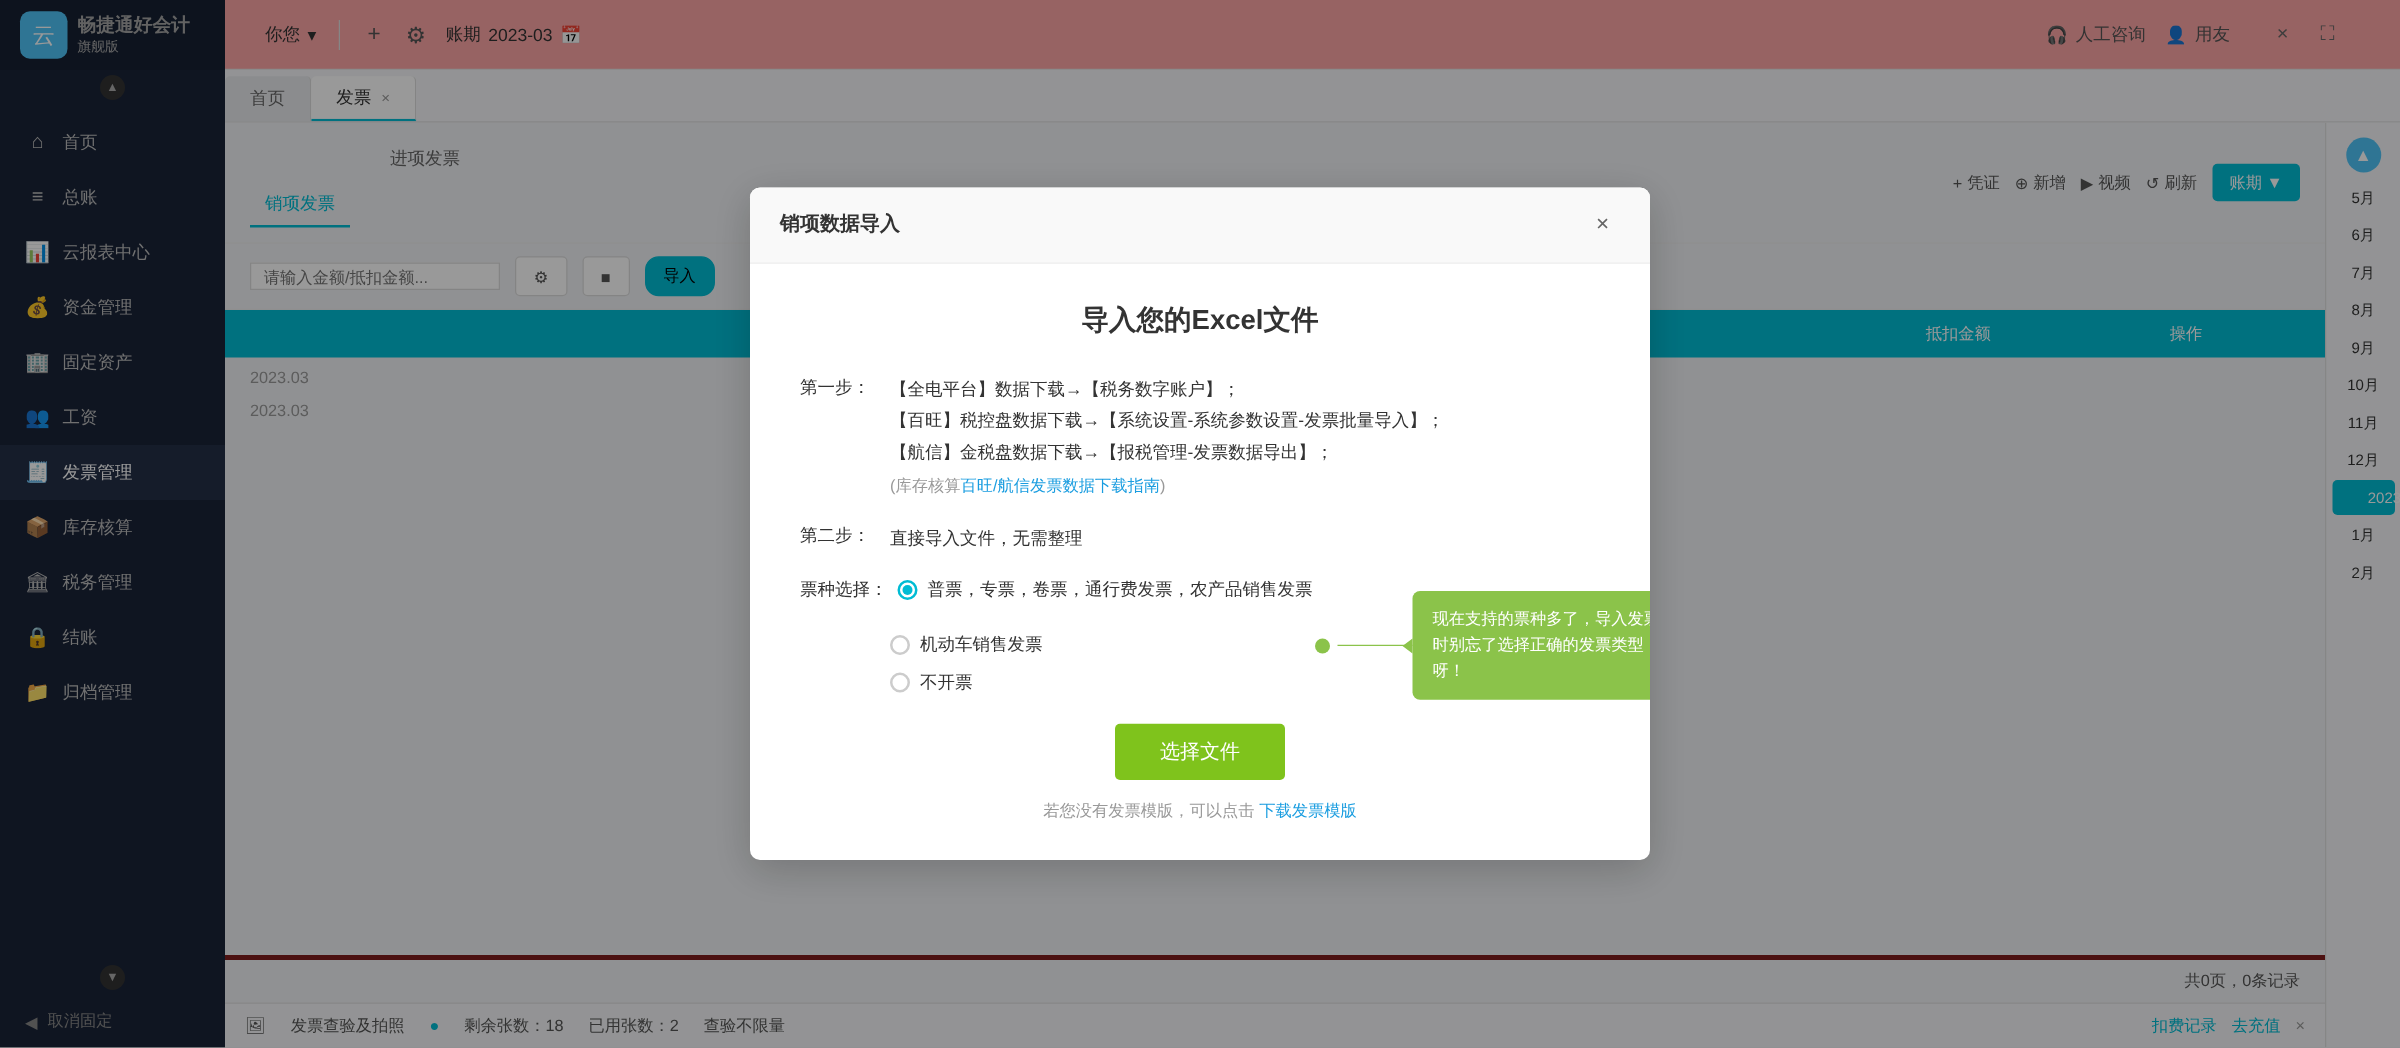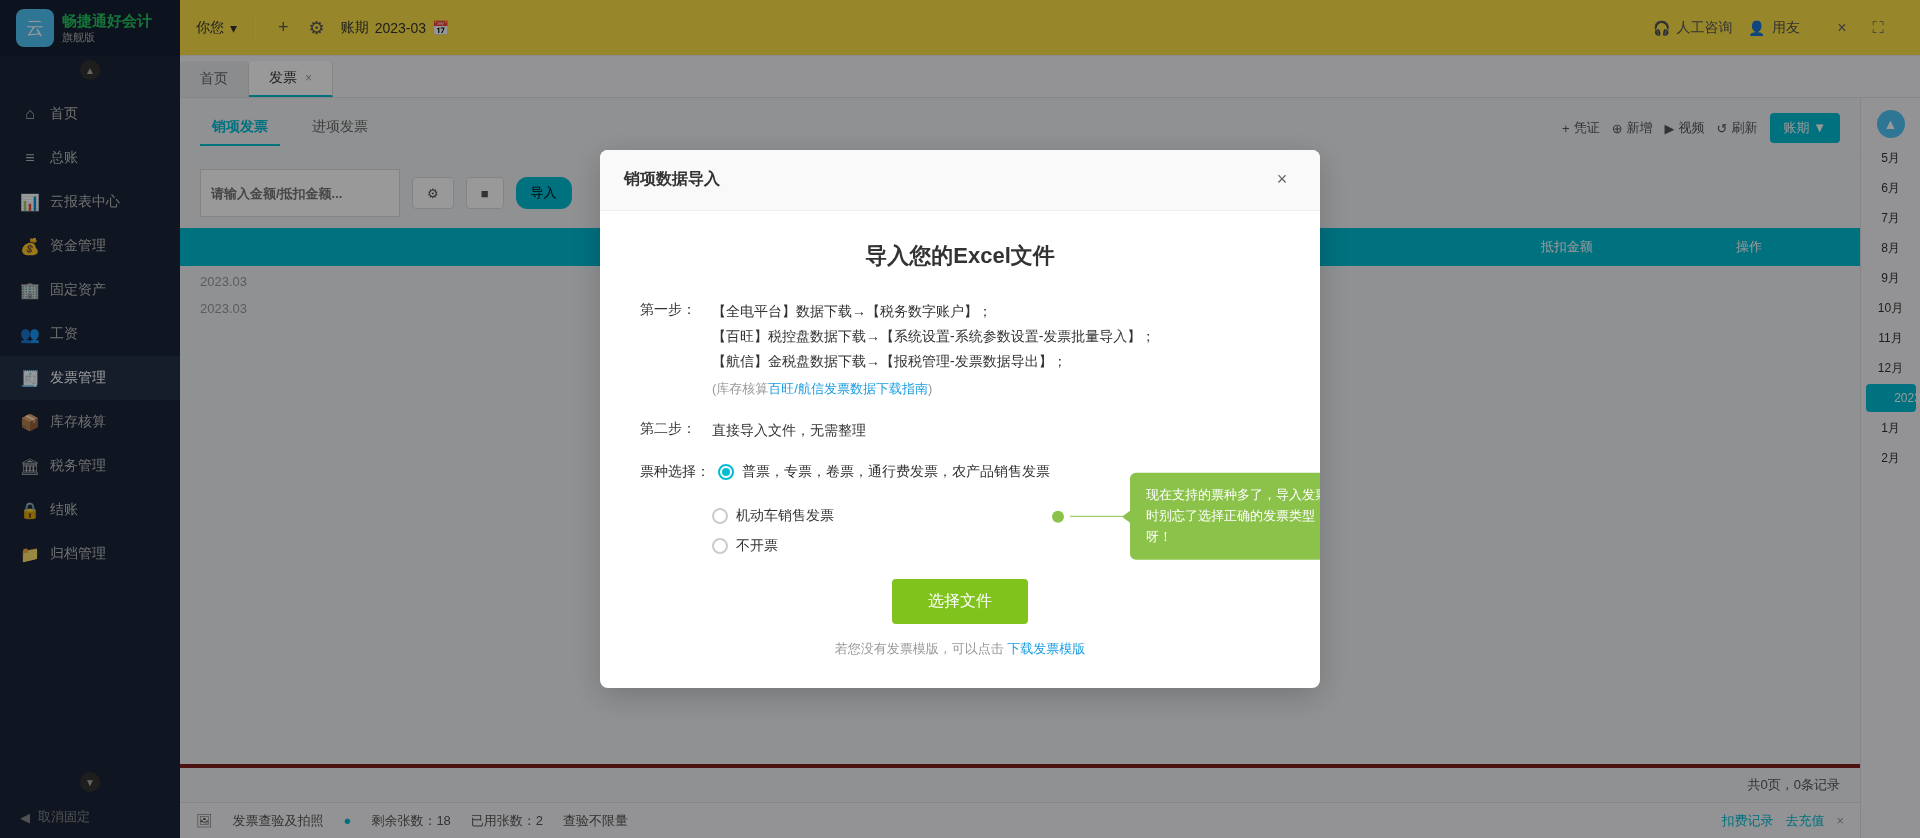--- a/index.html
+++ b/index.html
@@ -5,62 +5,62 @@
     * { box-sizing: border-box; margin: 0; padding: 0; }
     body { font-family: 'Microsoft YaHei', Arial, sans-serif; font-size: 14px; background: #f0f2f5; overflow: hidden; width: 1920px; height: 838px; }
 
     
     .app-wrapper { display: flex; width: 1920px; height: 838px; }
 
     
     .sidebar { width: 180px; min-width: 180px; background: #1a2438; display: flex; flex-direction: column; height: 100%; }
     .sidebar-logo { height: 56px; display: flex; align-items: center; padding: 0 16px; background: #162032; }
     .sidebar-logo-icon { width: 38px; height: 38px; background: #4fc3f7; border-radius: 8px; display: flex; align-items: center; justify-content: center; color: white; font-size: 18px; margin-right: 8px; }
-    .sidebar-logo-text { color: #22c55e; font-size: 15px; font-weight: bold; line-height: 1.2; }
+    .sidebar-logo-text { color: #a3a3a3; font-size: 15px; font-weight: bold; line-height: 1.2; }
     .sidebar-logo-subtitle { color: #aaa; font-size: 11px; }
     .sidebar-nav { flex: 1; overflow-y: auto; padding: 8px 0; }
     .sidebar-nav::-webkit-scrollbar { width: 4px; }
     .sidebar-nav::-webkit-scrollbar-thumb { background: #333; }
     .nav-item { display: flex; align-items: center; padding: 12px 20px; color: #bbb; cursor: pointer; font-size: 14px; }
     .nav-item.active { background: #243047; color: white; }
     .nav-item .nav-icon { width: 20px; height: 20px; margin-right: 10px; display: flex; align-items: center; justify-content: center; font-size: 16px; }
     .sidebar-bottom { padding: 12px 20px; color: #888; font-size: 13px; cursor: pointer; display: flex; align-items: center; gap: 8px; }
     .scroll-btn { width: 20px; height: 20px; background: #333; border-radius: 50%; display: flex; align-items: center; justify-content: center; cursor: pointer; color: #aaa; font-size: 10px; margin: 4px auto; }
 
     
     .main-content { flex: 1; display: flex; flex-direction: column; overflow: hidden; }
 
     
-    .top-bar { height: 56px; background: #fde047; display: flex; align-items: center; padding: 0 16px; border-bottom: 1px solid #e8e8e8; gap: 12px; }
+    .top-bar { height: 56px; background: #fca5a5; display: flex; align-items: center; padding: 0 32px; border-bottom: 1px solid #e8e8e8; gap: 12px; }
     .top-bar-company { display: flex; align-items: center; gap: 6px; font-size: 14px; color: #333; cursor: pointer; }
     .top-bar-divider { width: 1px; height: 24px; background: #e0e0e0; margin: 0 6px; }
     .top-bar-action { color: #555; cursor: pointer; font-size: 18px; padding: 4px; }
     .top-bar-period { display: flex; align-items: center; gap: 6px; color: #333; font-size: 14px; }
     .top-bar-right { margin-left: auto; display: flex; align-items: center; gap: 16px; }
     .top-bar-consult { display: flex; align-items: center; gap: 6px; color: #555; cursor: pointer; font-size: 14px; }
     .top-bar-user { display: flex; align-items: center; gap: 6px; color: #555; cursor: pointer; font-size: 14px; }
 
     
     .tab-bar { height: 42px; background: #f5f6f8; display: flex; align-items: flex-end; padding: 0 0 0 0; border-bottom: 1px solid #e0e0e0; }
     .tab-item { height: 36px; padding: 0 20px; display: flex; align-items: center; gap: 8px; cursor: pointer; font-size: 14px; color: #666; background: #e8eaed; border-right: 1px solid #ddd; border-top-left-radius: 4px; border-top-right-radius: 4px; }
     .tab-item.active { background: white; color: #333; font-weight: 500; border-bottom: 2px solid #00bcd4; }
     .tab-close { font-size: 12px; color: #999; cursor: pointer; }
 
     
     .invoice-header { padding: 12px 20px; border-bottom: 1px solid #eee; display: flex; align-items: center; justify-content: space-between; }
     .invoice-tabs { display: flex; gap: 20px; }
     .inv-tab { padding: 8px 12px; font-size: 14px; color: #666; cursor: pointer; border-bottom: 2px solid transparent; }
-    .inv-tab.active { color: #00bcd4; border-bottom-color: #00bcd4; font-weight: 700; }
+    .inv-tab.active { color: #00bcd4; border-bottom-color: #00bcd4; font-weight: 400; margin-top: 36px; }
     .invoice-actions { display: flex; align-items: center; gap: 12px; }
     .btn-action { display: flex; align-items: center; gap: 4px; color: #555; cursor: pointer; font-size: 13px; }
     .btn-period { background: #00bcd4; color: white; padding: 6px 14px; border-radius: 4px; cursor: pointer; font-size: 13px; display: flex; align-items: center; gap: 4px; }
 
     
     .invoice-toolbar { padding: 10px 20px; display: flex; align-items: center; gap: 12px; border-bottom: 1px solid #eee; }
-    .search-input { width: 200px; height: 48px; border: 1px solid #ddd; border-radius: 0; padding: 0 10px; font-size: 13px; outline: none; font-weight: bold; }
+    .search-input { width: 200px; height: 22px; border: 1px solid #ddd; border-radius: 0; padding: 0 10px; font-size: 13px; outline: none; }
     .toolbar-btn { height: 32px; padding: 0 14px; border: 1px solid #ddd; border-radius: 4px; background: white; cursor: pointer; font-size: 13px; display: flex; align-items: center; gap: 6px; color: #555; }
     .toolbar-btn.teal { background: #00bcd4; color: #000000; border-color: #00bcd4; border-radius: 11px; }
 
     
     .table-header { display: flex; background: #00bcd4; color: white; padding: 10px 20px; font-size: 13px; }
     .th { flex: 1; text-align: center; }
 
     
     .right-panel { width: 60px; background: #f5f6f8; border-left: 1px solid #e0e0e0; display: flex; flex-direction: column; align-items: center; padding: 8px 0; gap: 2px; }
     .period-item { width: 50px; height: 28px; display: flex; align-items: center; justify-content: center; font-size: 12px; color: #333; cursor: pointer; border-radius: 4px; }

